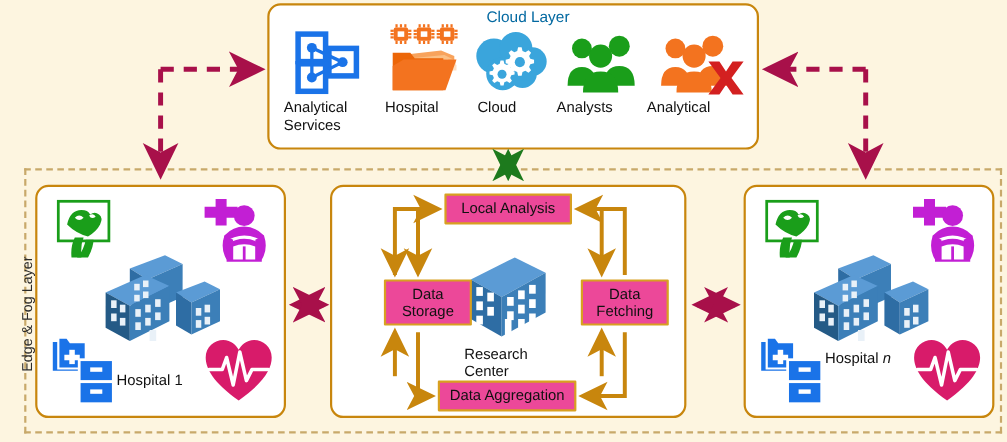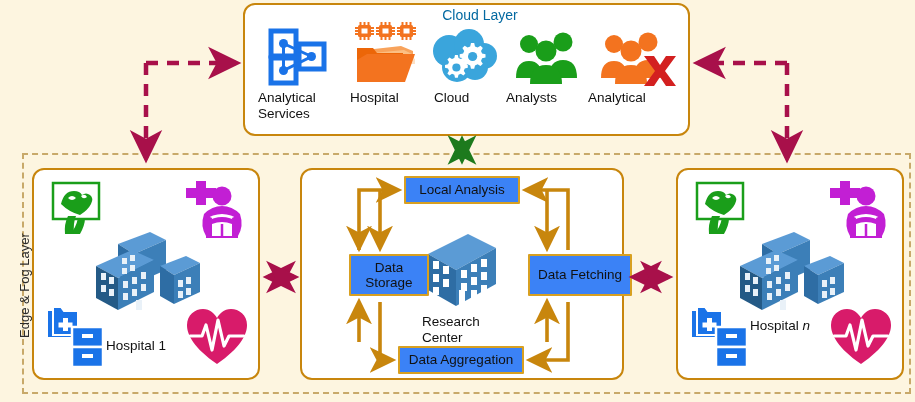--- a/index.html
+++ b/index.html
@@ -28,21 +28,21 @@
   }
   .vlabel{
     position:absolute;
     font-size:13px;
     color:#2b2b2b;
     white-space:nowrap;
     transform-origin:0 0;
   }
   .boxlabel{
     position:absolute;
-    background:#3b82f6;
+    background:#ec4899;
     border:2px solid #d8a021;
     box-sizing:border-box;
     display:flex;align-items:center;justify-content:center;
     text-align:center;
     font-size:13.5px;
     color:#111;
     line-height:1.12;
     border-radius:1px;
   }
   .caption{
@@ -429,21 +429,21 @@
         <rect x="35" y="58" width="6" height="16"></rect>
       </g>
     </svg>
   </div>
   <div class="caption" style="left:422px;top:314px;width:80px;">Research
 Center</div>
 
   <div class="boxlabel" style="left:404px;top:176px;width:116px;height:28px;">Local Analysis</div>
   <div class="boxlabel" style="left:319px;top:254px;width:80px;height:42px;margin-left:30px;">Data
 Storage</div>
-  <div class="boxlabel" style="left:528px;top:254px;width:104px;height:42px;">Data
+  <div class="boxlabel" style="left:528px;top:254px;width:80px;height:42px;">Data
 Fetching</div>
   <div class="boxlabel" style="left:398px;top:346px;width:126px;height:28px;">Data Aggregation</div>
 
   <svg class="arrows" viewBox="0 0 915 402">
     <defs>
       <marker id="mCrim" markerWidth="8" markerHeight="8" refX="6.2" refY="4" orient="auto">
         <path d="M0,0.4 L7.4,4 L0,7.6 L1.9,4 Z" fill="#a8104a"></path>
       </marker>
       <marker id="mGreen" markerWidth="8" markerHeight="8" refX="6.2" refY="4" orient="auto">
         <path d="M0,0.4 L7.4,4 L0,7.6 L1.9,4 Z" fill="#1d7a1d"></path>

